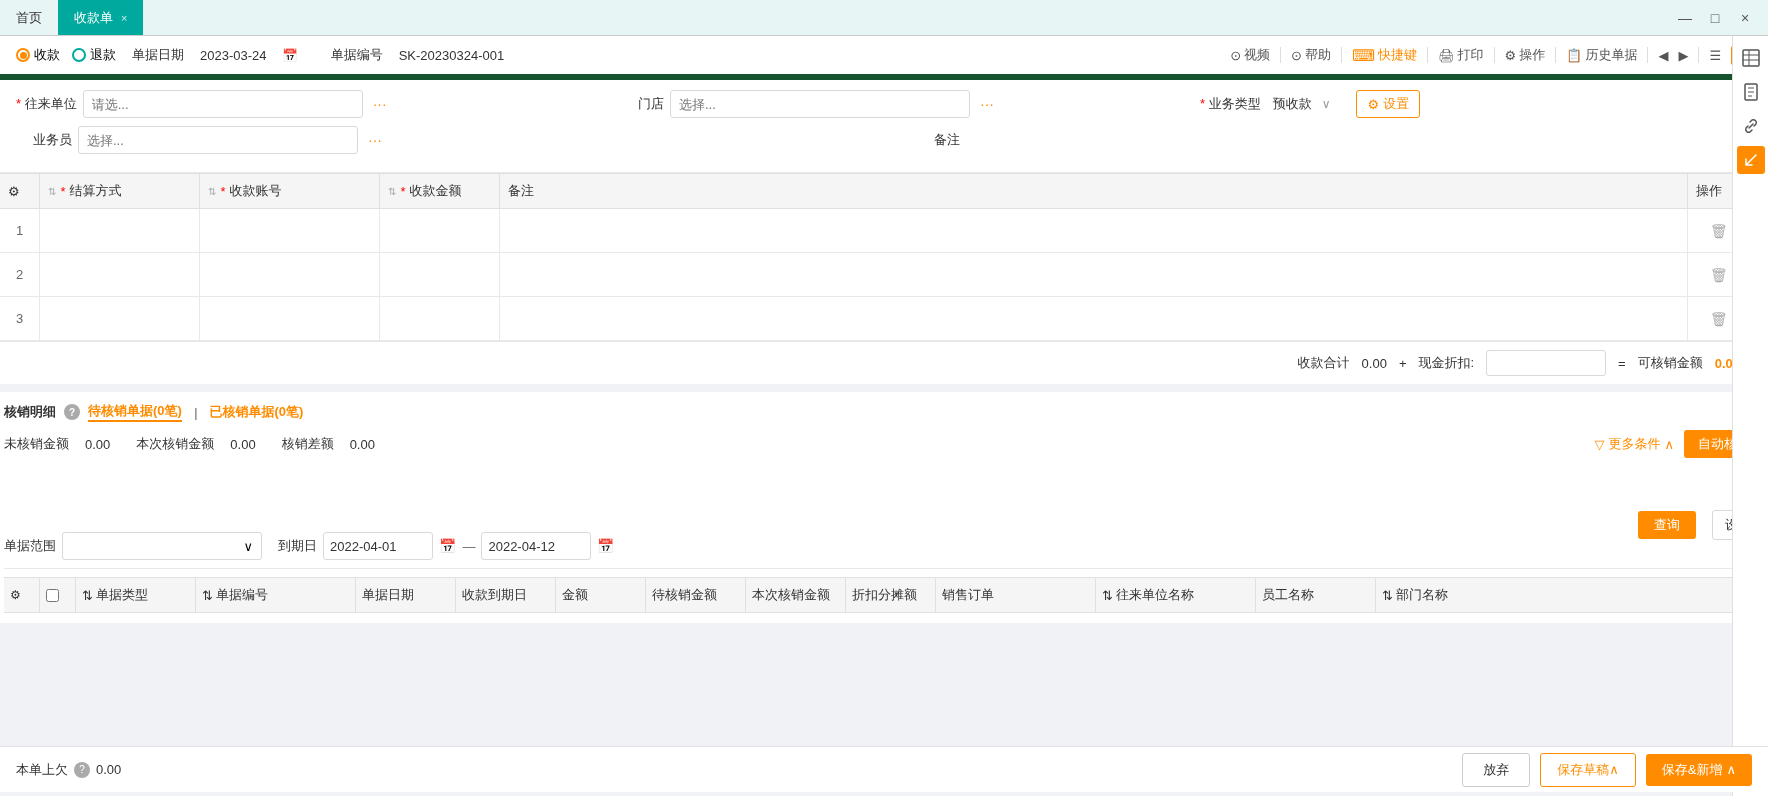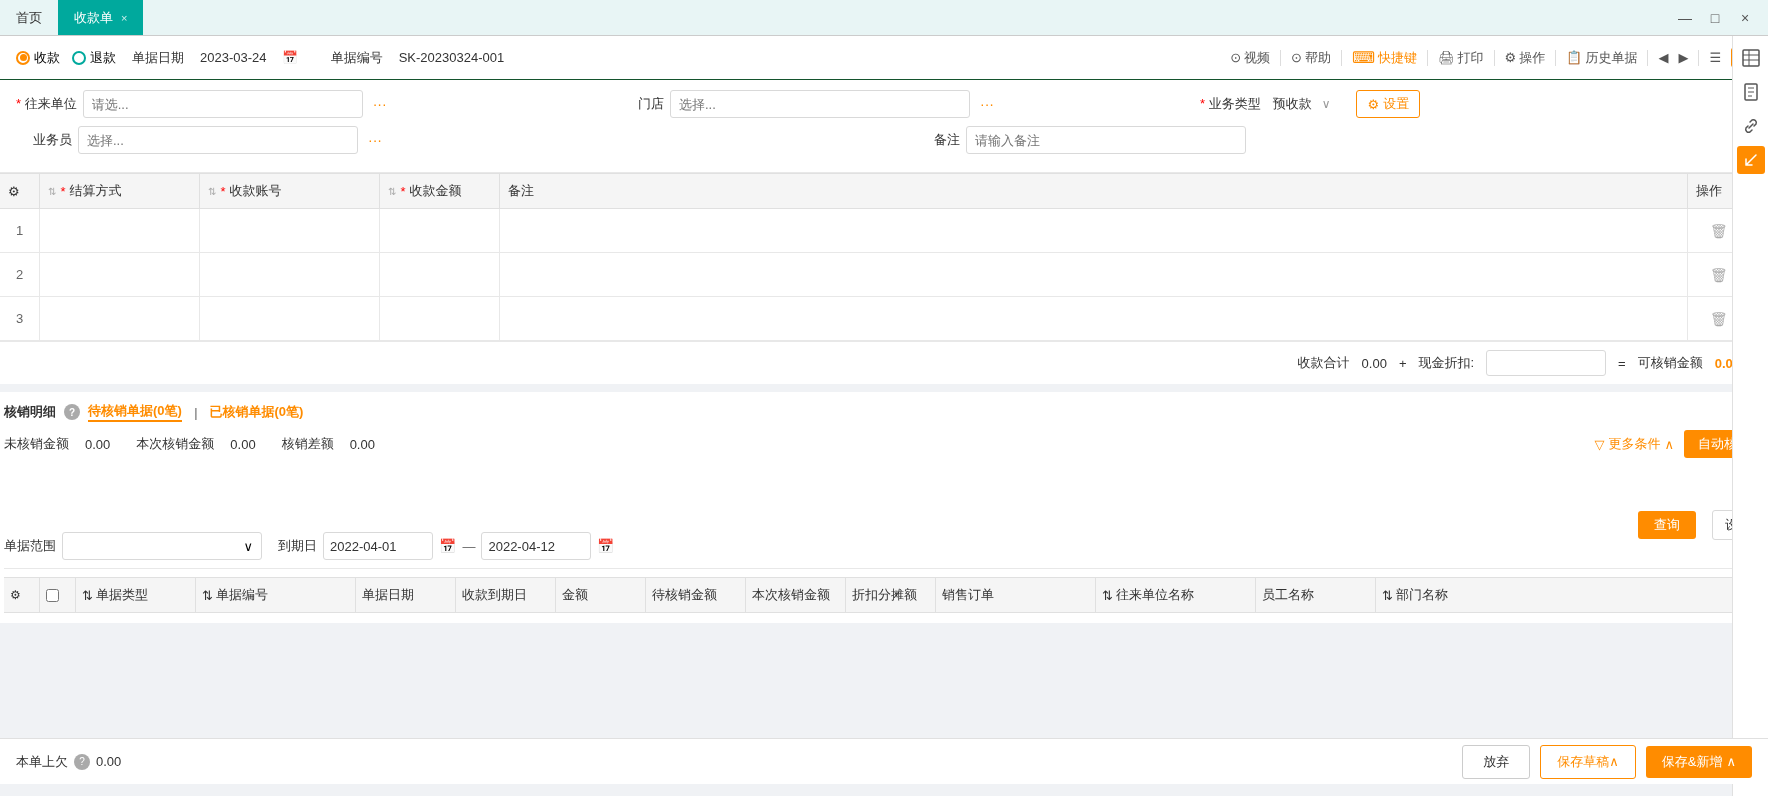--- a/index.html
+++ b/index.html
@@ -18,21 +18,21 @@
       padding: 0 16px; height: 100%; display: flex; align-items: center;
       background: #00a99d; color: #fff; cursor: pointer; font-size: 13px; gap: 8px;
     }
     .tab-close { cursor: pointer; font-size: 11px; opacity: 0.8; }
     .tab-bar-right { margin-left: auto; display: flex; align-items: center; gap: 8px; padding-right: 12px; }
     .win-btn { cursor: pointer; font-size: 14px; color: #555; width: 22px; height: 22px; display: flex; align-items: center; justify-content: center; }
 
     
     .top-controls {
       display: flex; align-items: center; height: 44px; background: #fff;
-      padding: 0 16px; border-bottom: 1px solid #14532d; gap: 16px;
+      padding: 0 16px; border-bottom: 6px solid #14532d; gap: 16px;
     }
     .radio-group { display: flex; align-items: center; gap: 12px; }
     .radio-item { display: flex; align-items: center; gap: 4px; cursor: pointer; }
     .radio-circle { width: 14px; height: 14px; border-radius: 50%; border: 2px solid #00a99d; background: #fff; display: flex; align-items: center; justify-content: center; }
     .radio-circle.active::after { content: ''; width: 7px; height: 7px; border-radius: 50%; background: #ff8c00; }
     .radio-circle.active { border-color: #ff8c00; }
     .icon-btn { cursor: pointer; color: #00a99d; font-size: 13px; }
     .top-controls-right { margin-left: auto; display: flex; align-items: center; gap: 10px; color: #555; }
     .top-ctrl-item { display: flex; align-items: center; gap: 3px; cursor: pointer; color: #555; }
     .top-ctrl-item.highlighted { color: #ff8c00; }
@@ -126,21 +126,21 @@
       display: grid;
       grid-template-columns: 36px 36px 120px 160px 100px 100px 90px 100px 100px 90px 160px 160px 120px 120px;
       background: #f5f5f5; border-top: 1px solid #e0e0e0; border-bottom: 1px solid #e0e0e0;
       height: 36px; align-items: center;
     }
     .bth { padding: 0 6px; font-weight: 500; color: #333; border-right: 1px solid #e0e0e0; height: 100%; display: flex; align-items: center; gap: 3px; font-size: 12px; }
     .bth:last-child { border-right: none; }
 
     
     .bottom-footer {
-      position: fixed; bottom: 12px; left: 0; width: 1768px; height: 46px;
+      position: fixed; bottom: 4px; left: 0; width: 1768px; height: 46px;
       background: #fff; border-top: 1px solid #e0e0e0;
       display: flex; align-items: center; padding: 0 16px; gap: 8px;
     }
     .footer-left { display: flex; align-items: center; gap: 6px; font-size: 13px; color: #333; }
     .footer-right { margin-left: auto; display: flex; align-items: center; gap: 10px; }
     .abandon-btn {
       background: #fff; border: 1px solid #ccc; color: #333; border-radius: 3px;
       padding: 7px 20px; cursor: pointer; font-size: 13px;
     }
     .draft-btn {
@@ -281,21 +281,20 @@
         </label>
         <input class="form-input" type="text" style="max-width: 280px;" placeholder="选择...">
         <span class="ellipsis-btn">···</span>
       </div>
 
 
       <div class="form-field" style="margin-left:40px;">
         <label>
           <span>备注</span>
         </label>
-        <input class="form-input" type="text" style="max-width: 280px;" placeholder="请输入备注">
       </div>
     </div>
   </div>
 
   <div class="table-section">
     <div class="table-header">
       <div class="th">
         <span>⚙</span>
       </div>
       <div class="th">

